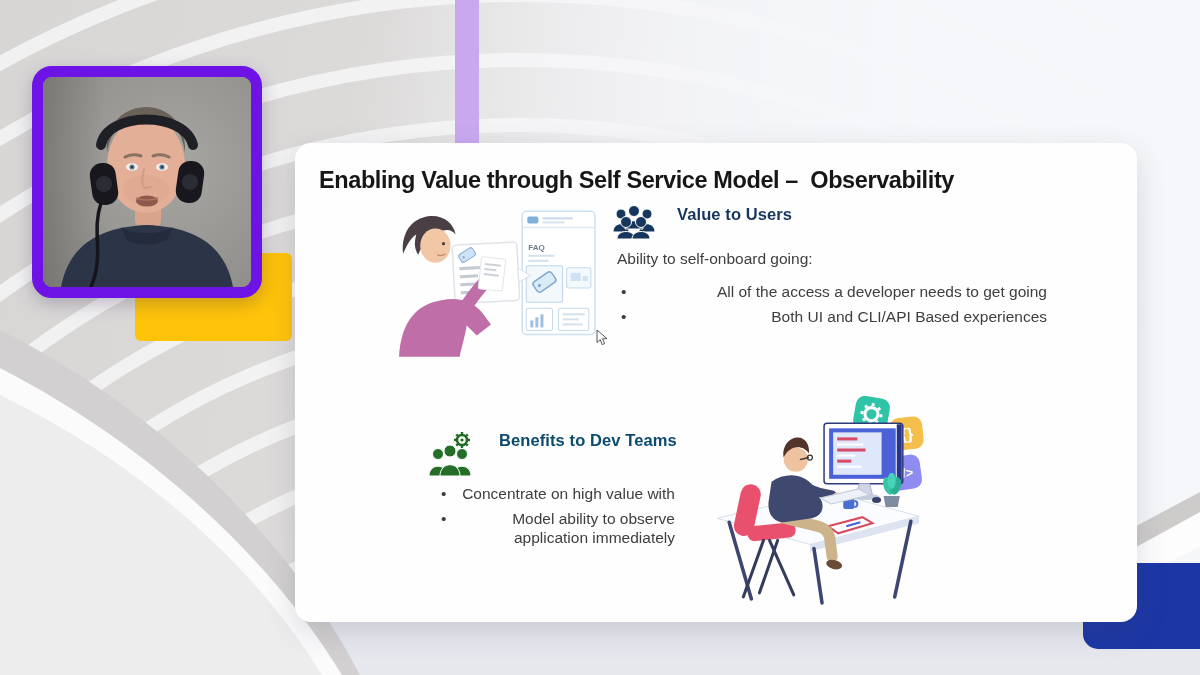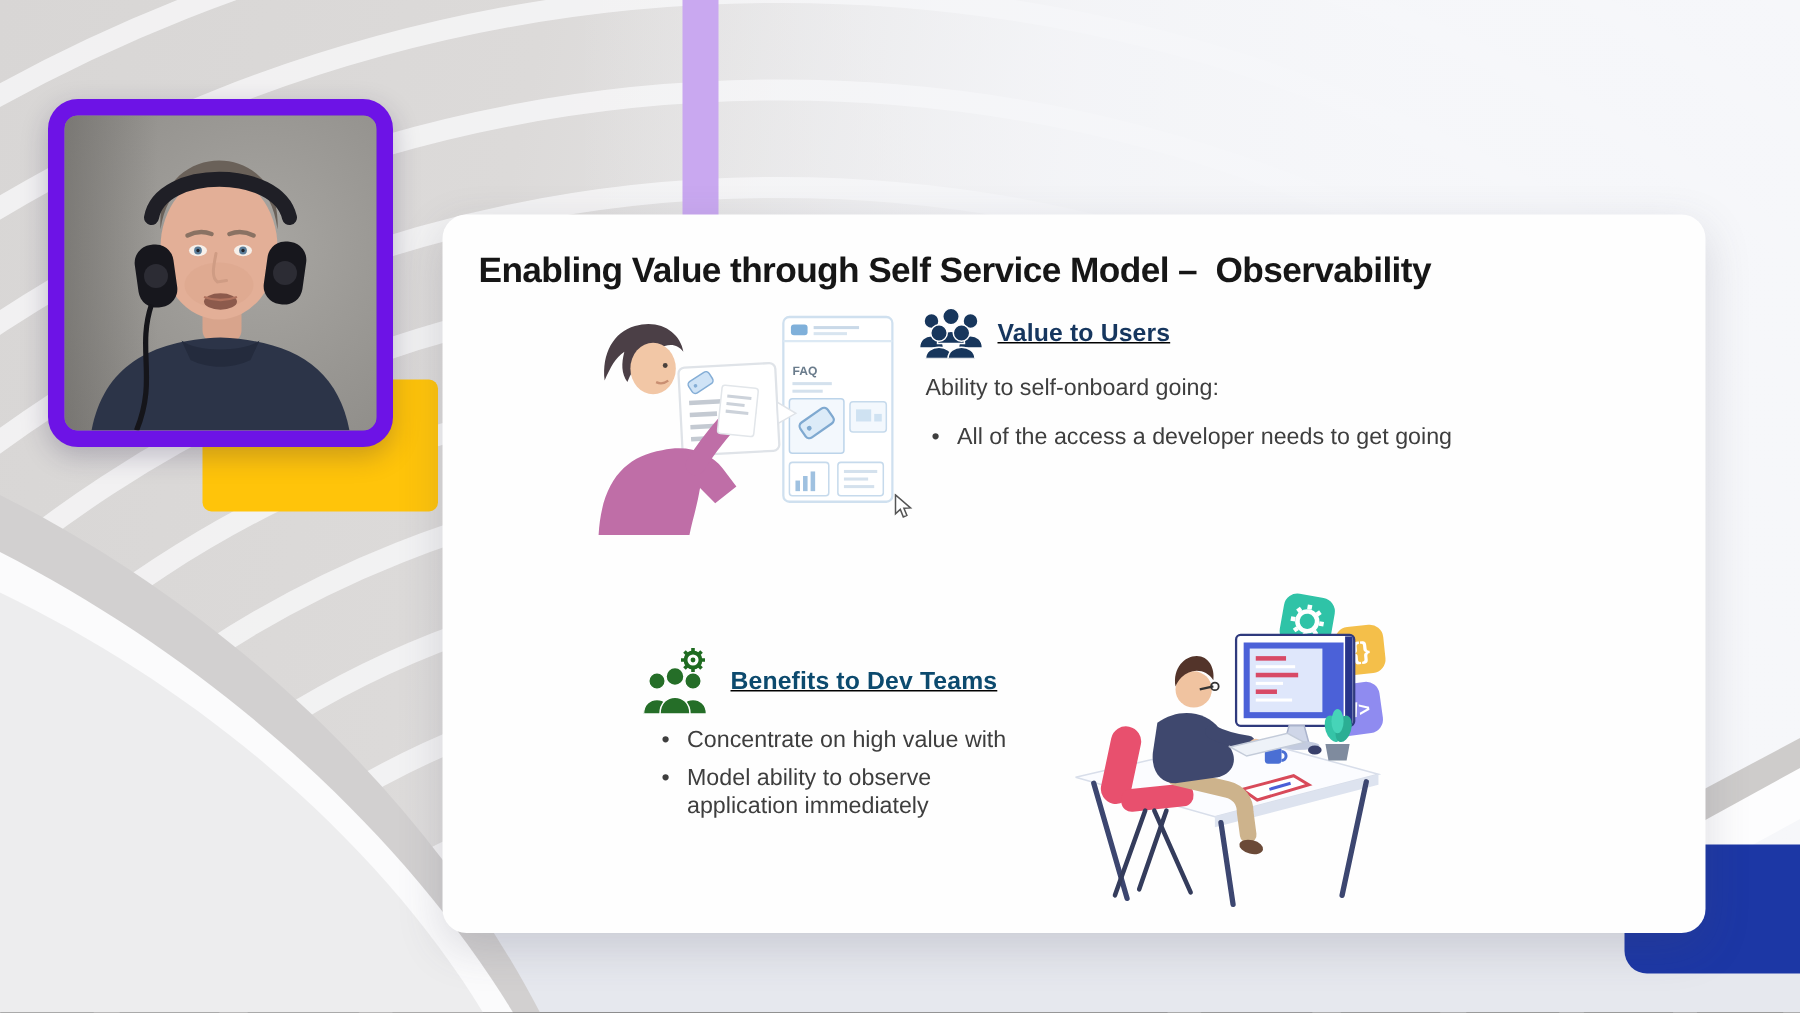--- a/index.html
+++ b/index.html
@@ -15,30 +15,30 @@
   .webcam{position:absolute;left:32px;top:66px;width:230px;height:232px;
           border:11px solid #6d13e6;border-radius:20px;background:#8f8d89;overflow:hidden;
           box-shadow:0 6px 18px rgba(40,30,70,.25);}
   .webcam svg{display:block;width:100%;height:100%;}
 
   .slide{position:absolute;left:295px;top:143px;width:842px;height:479px;background:#fefefe;
          border-radius:16px;box-shadow:0 10px 30px rgba(70,70,95,.18);}
   .slide-title{position:absolute;left:24px;top:24px;margin:0;font-size:23.5px;font-weight:700;
                color:#161616;letter-spacing:-0.4px;white-space:pre;}
 
-  .sec-head{position:absolute;display:flex;align-items:center;gap:8px;text-decoration:underline;}
+  .sec-head{position:absolute;display:flex;align-items:flex-start;gap:20px;}
   .sec-head h2{margin:0;font-size:16.5px;font-weight:700;letter-spacing:0.1px;}
   .value-head{left:316px;top:62px;}
   .value-head h2{color:#16365e;}
   .benefits-head{left:134px;top:288px;}
   .benefits-head h2{color:#0c4a6e;}
 
   .value-intro{position:absolute;left:322px;top:106px;margin:0;font-size:15.5px;color:#3e3e3e;line-height:19px;}
 
-  .bullets{position:absolute;list-style:none;margin:0;padding:0;font-size:15.5px;color:#3e3e3e;}
+  .bullets{position:absolute;list-style:none;margin:0;padding:0;font-size:15.5px;color:#3e3e3e;text-align:right;}
   .bullets li{position:relative;padding-left:21px;line-height:19px;}
   .bullets li::before{content:"\2022";position:absolute;left:4px;top:0;color:#3e3e3e;}
   .value-bullets{left:322px;top:139px;width:430px;}
   .value-bullets li{margin-bottom:5.5px;}
   .benefits-bullets{left:142px;top:341px;width:238px;}
   .benefits-bullets li{margin-bottom:6px;}
 
   .illo-onboarding{position:absolute;left:98px;top:64px;width:210px;height:150px;}
   .illo-desk{position:absolute;left:416px;top:250px;width:214px;height:214px;}
   .cursor{position:absolute;left:301px;top:186px;width:13px;height:18px;}
@@ -223,20 +223,21 @@
               <circle cx="0" cy="6" r="5.5"></circle>
               <path d="M-9,23 C-9,13 9,13 9,23 Z"></path>
             </g>
         </g>
       </svg>
       <h2>Value to Users</h2>
     </div>
     <p class="value-intro">Ability to self-onboard going:</p>
     <ul class="bullets value-bullets">
       <li>All of the access a developer needs to get going</li>
+      <li>Both UI and CLI/API Based experiences</li>
     </ul>
 
     <div class="sec-head benefits-head">
       <svg width="50" height="46" viewBox="0 0 50 46">
         <g stroke="#1f6b21" fill="none">
           <circle cx="33" cy="9" r="5" stroke-width="2.6"></circle>
           <g stroke-width="2.4">
             <line x1="33" y1="1" x2="33" y2="3.4"></line>
               <line x1="33" y1="14.6" x2="33" y2="17"></line>
             <line x1="25" y1="9" x2="27.4" y2="9"></line>

